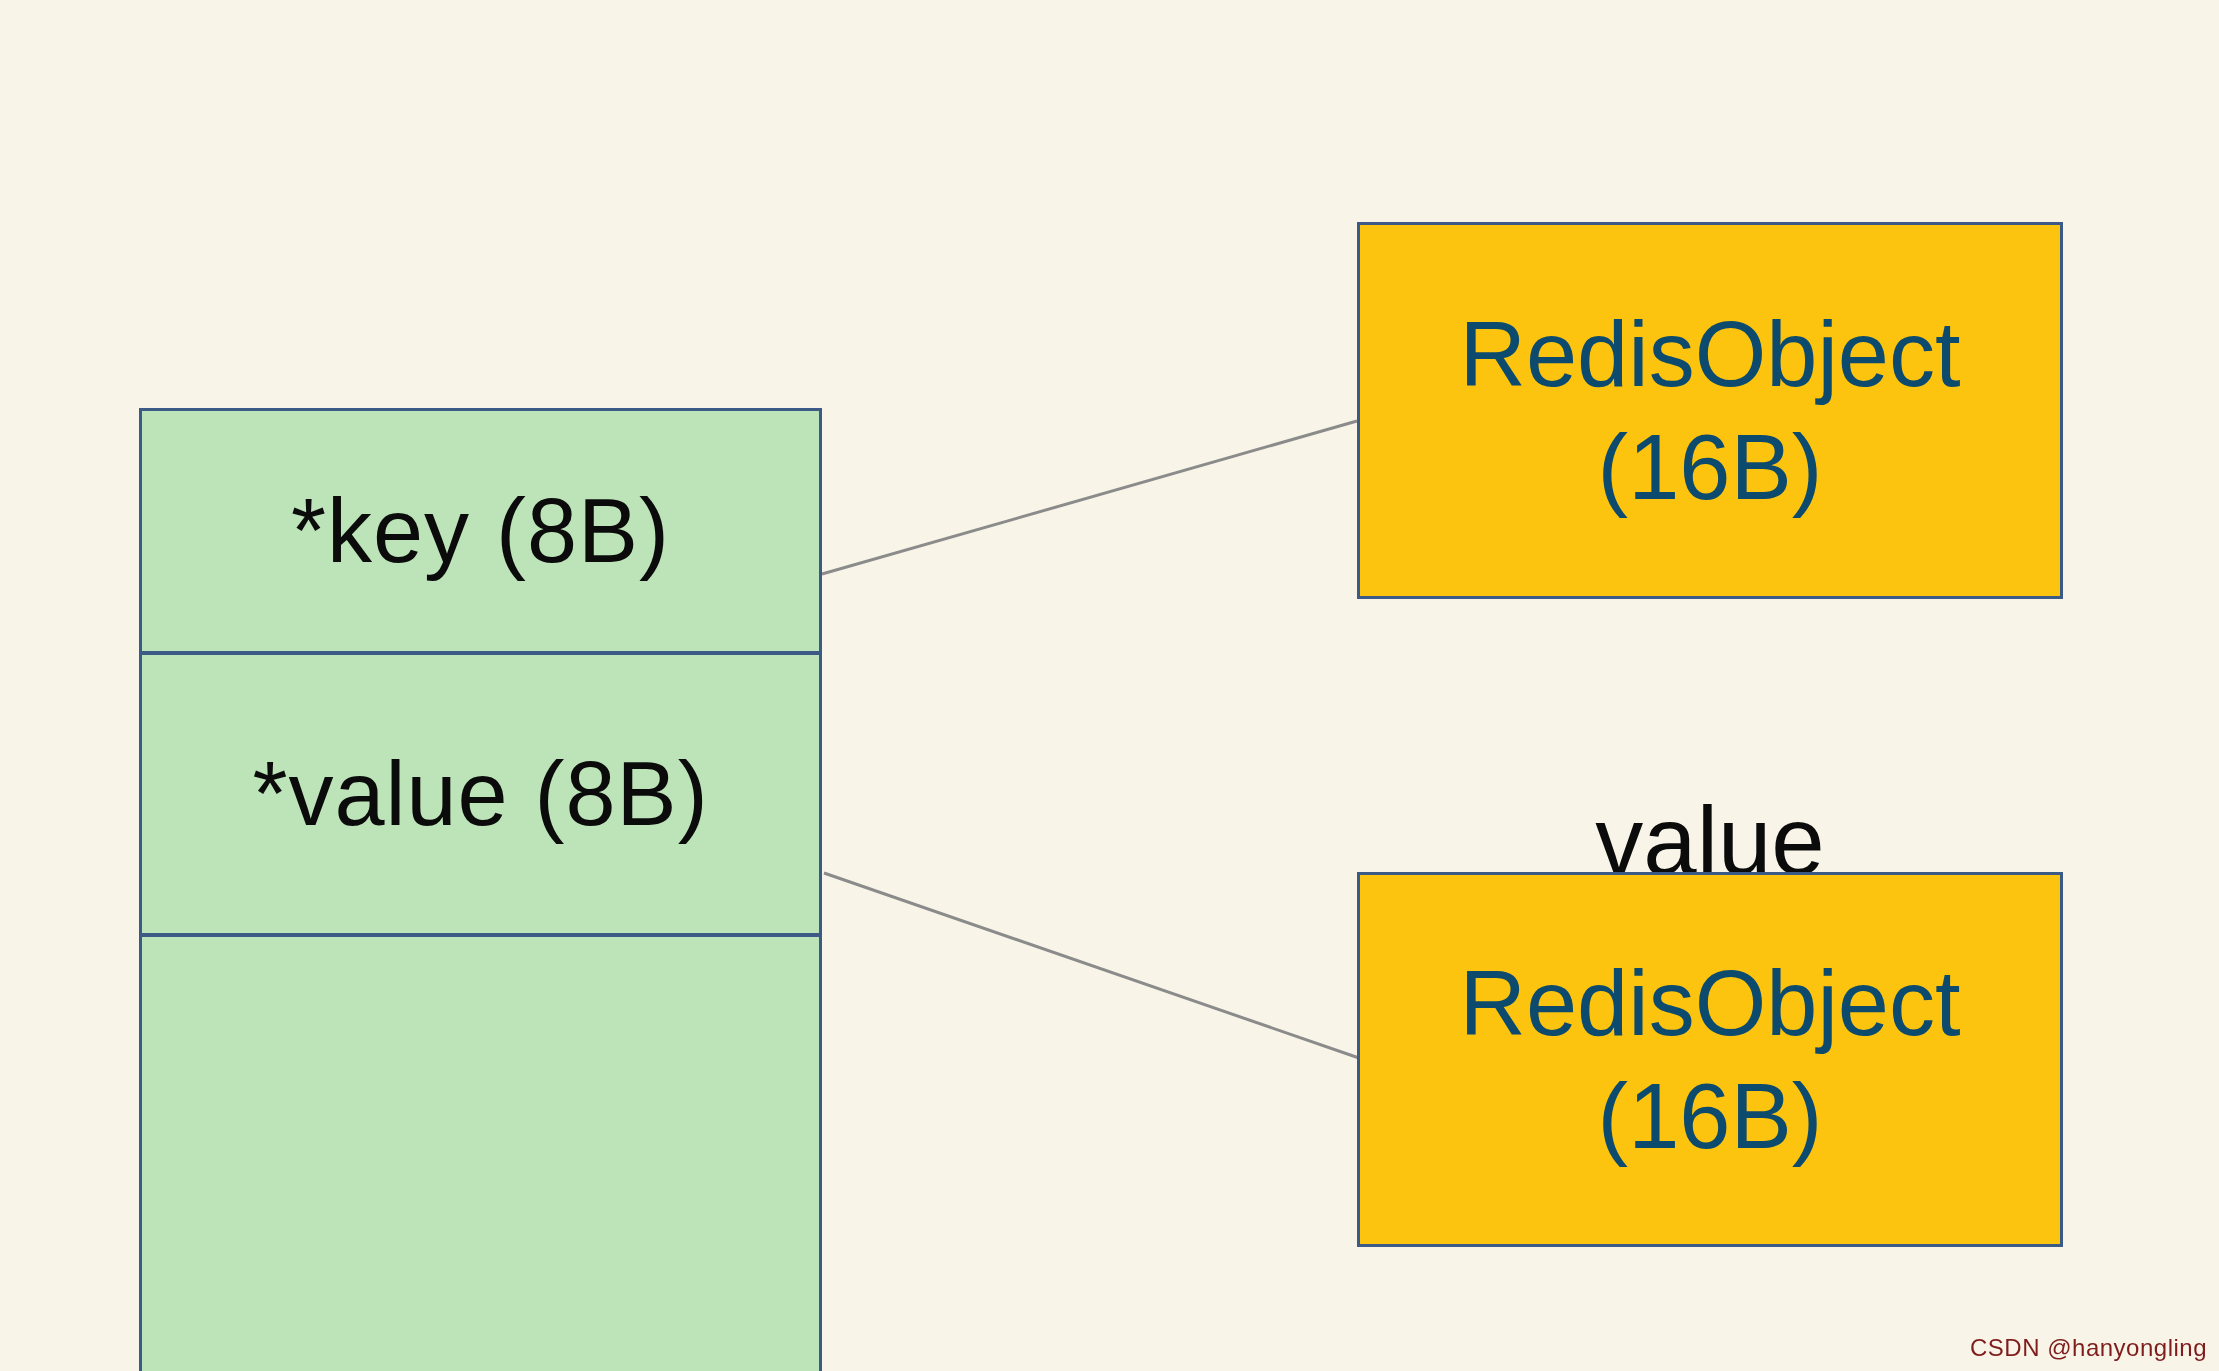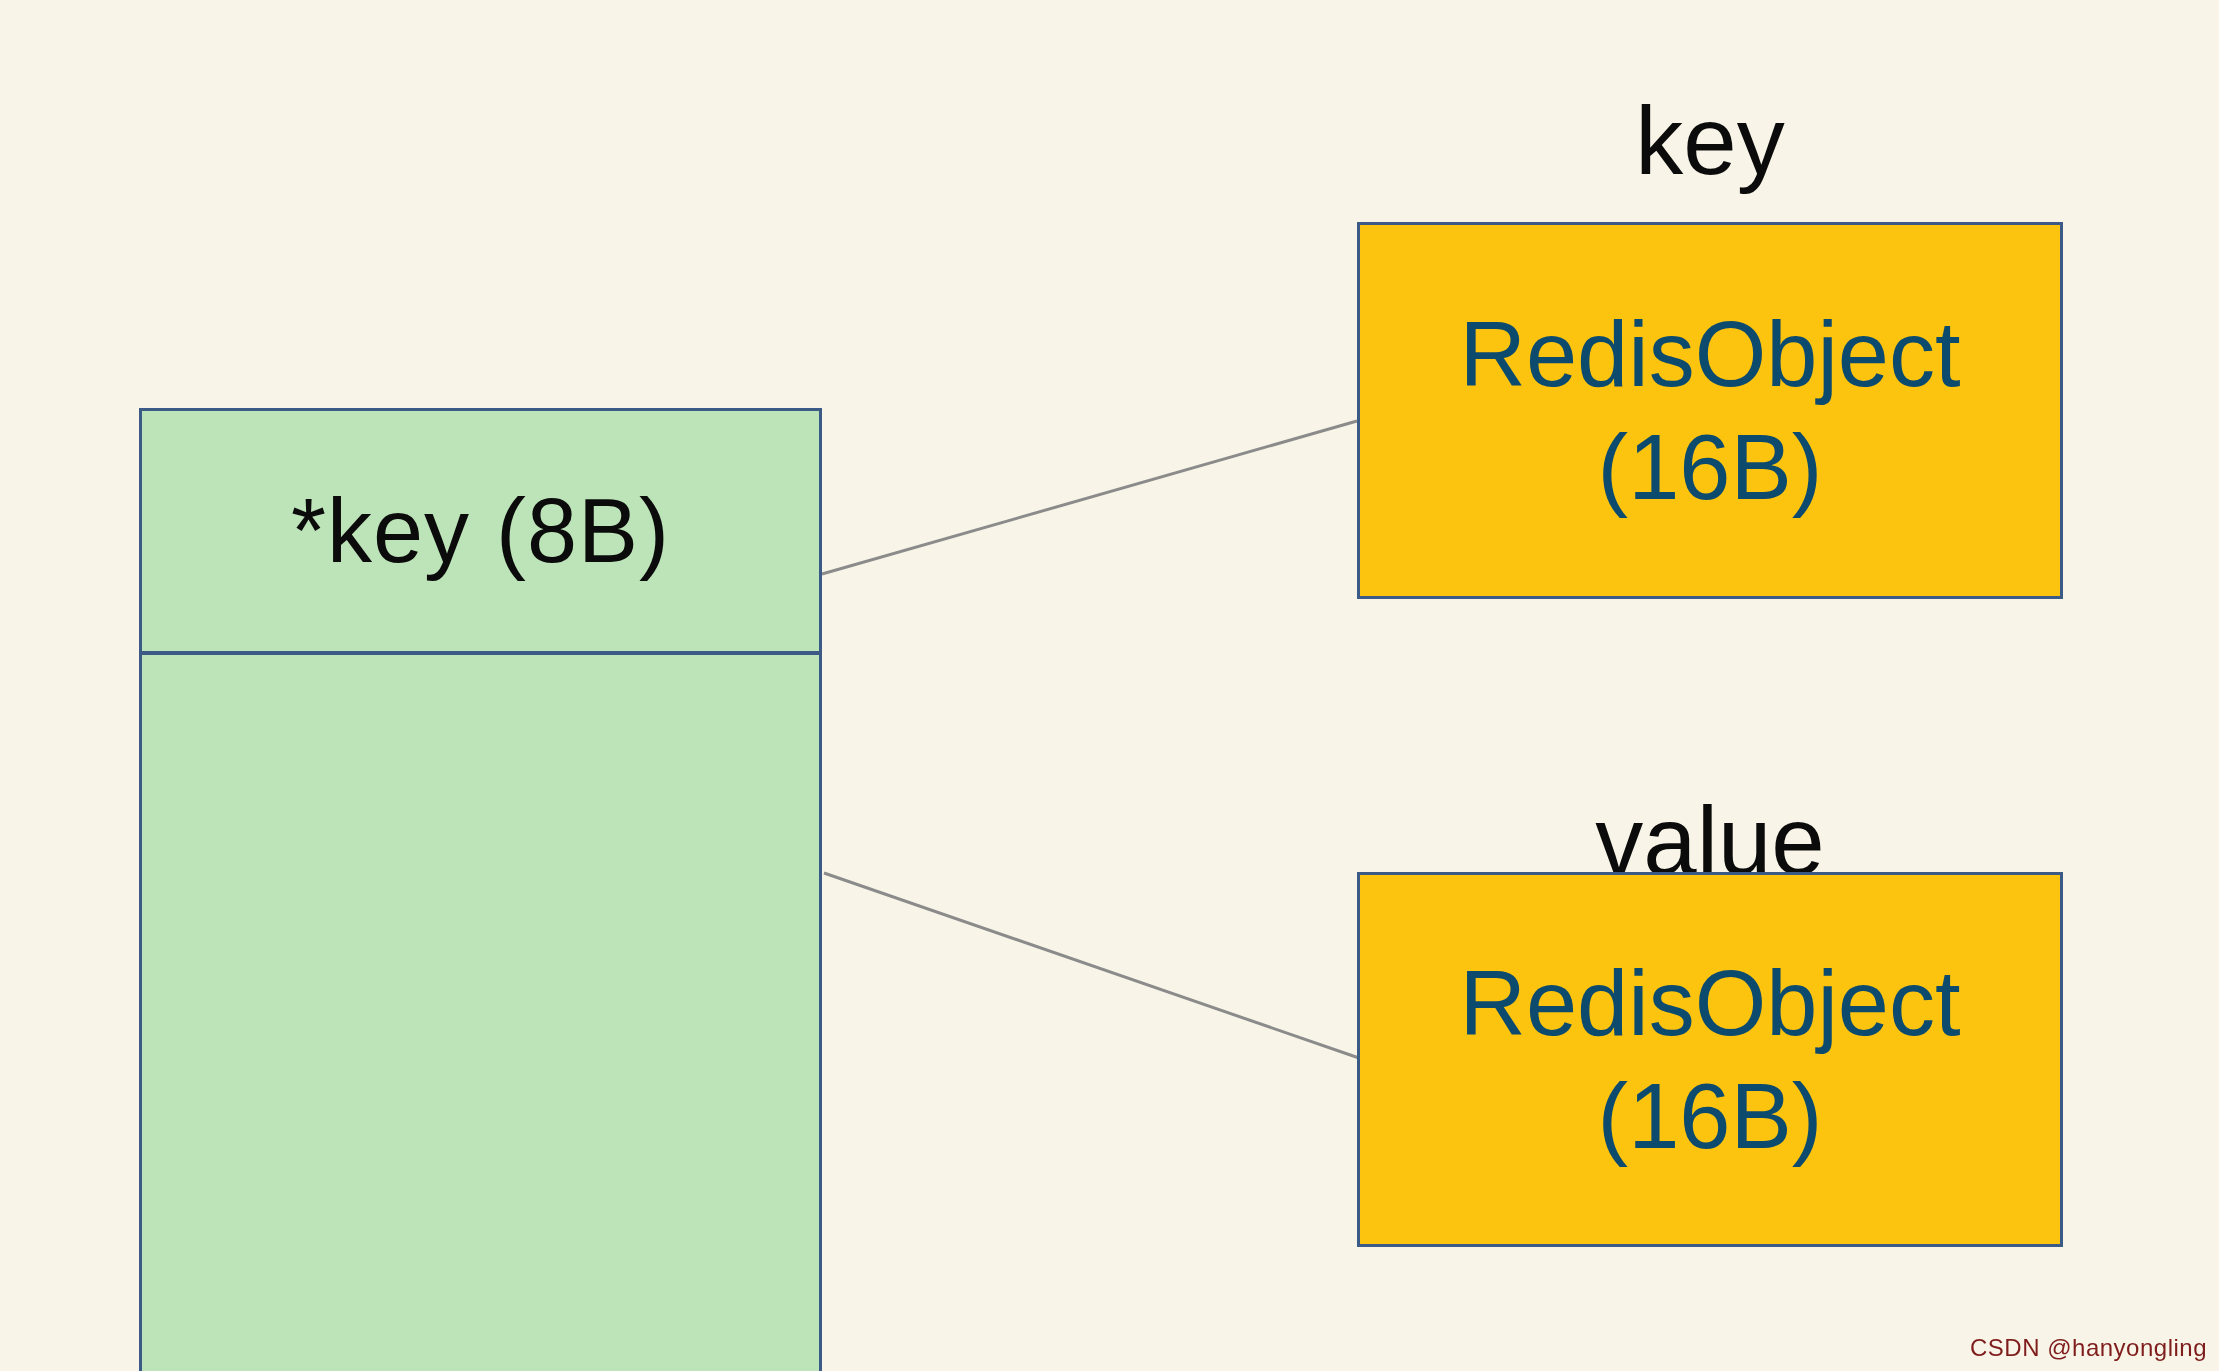--- a/index.html
+++ b/index.html
@@ -93,23 +93,25 @@
 
   <svg class="connectors" viewBox="0 0 2219 1371" xmlns="http://www.w3.org/2000/svg">
     <line x1="822" y1="574" x2="1357" y2="421" stroke="#8b8b8b" stroke-width="3"></line>
     <line x1="824" y1="873" x2="1359" y2="1058" stroke="#8b8b8b" stroke-width="3"></line>
   </svg>
 
   <div class="struct">
     <div class="struct-row r1">
       <span>*key (8B)</span>
     </div>
+    <div class="struct-row r2">
+      <span>*value (8B)</span>
+    </div>
   </div>
 
-  <div class="obj-label key-label">key</div>
   <div class="obj-box key-box">
     <span>RedisObject</span>
     <span>(16B)</span>
   </div>
 
   <div class="obj-label value-label">value</div>
   <div class="obj-box value-box">
     <span>RedisObject</span>
     <span>(16B)</span>
   </div>

